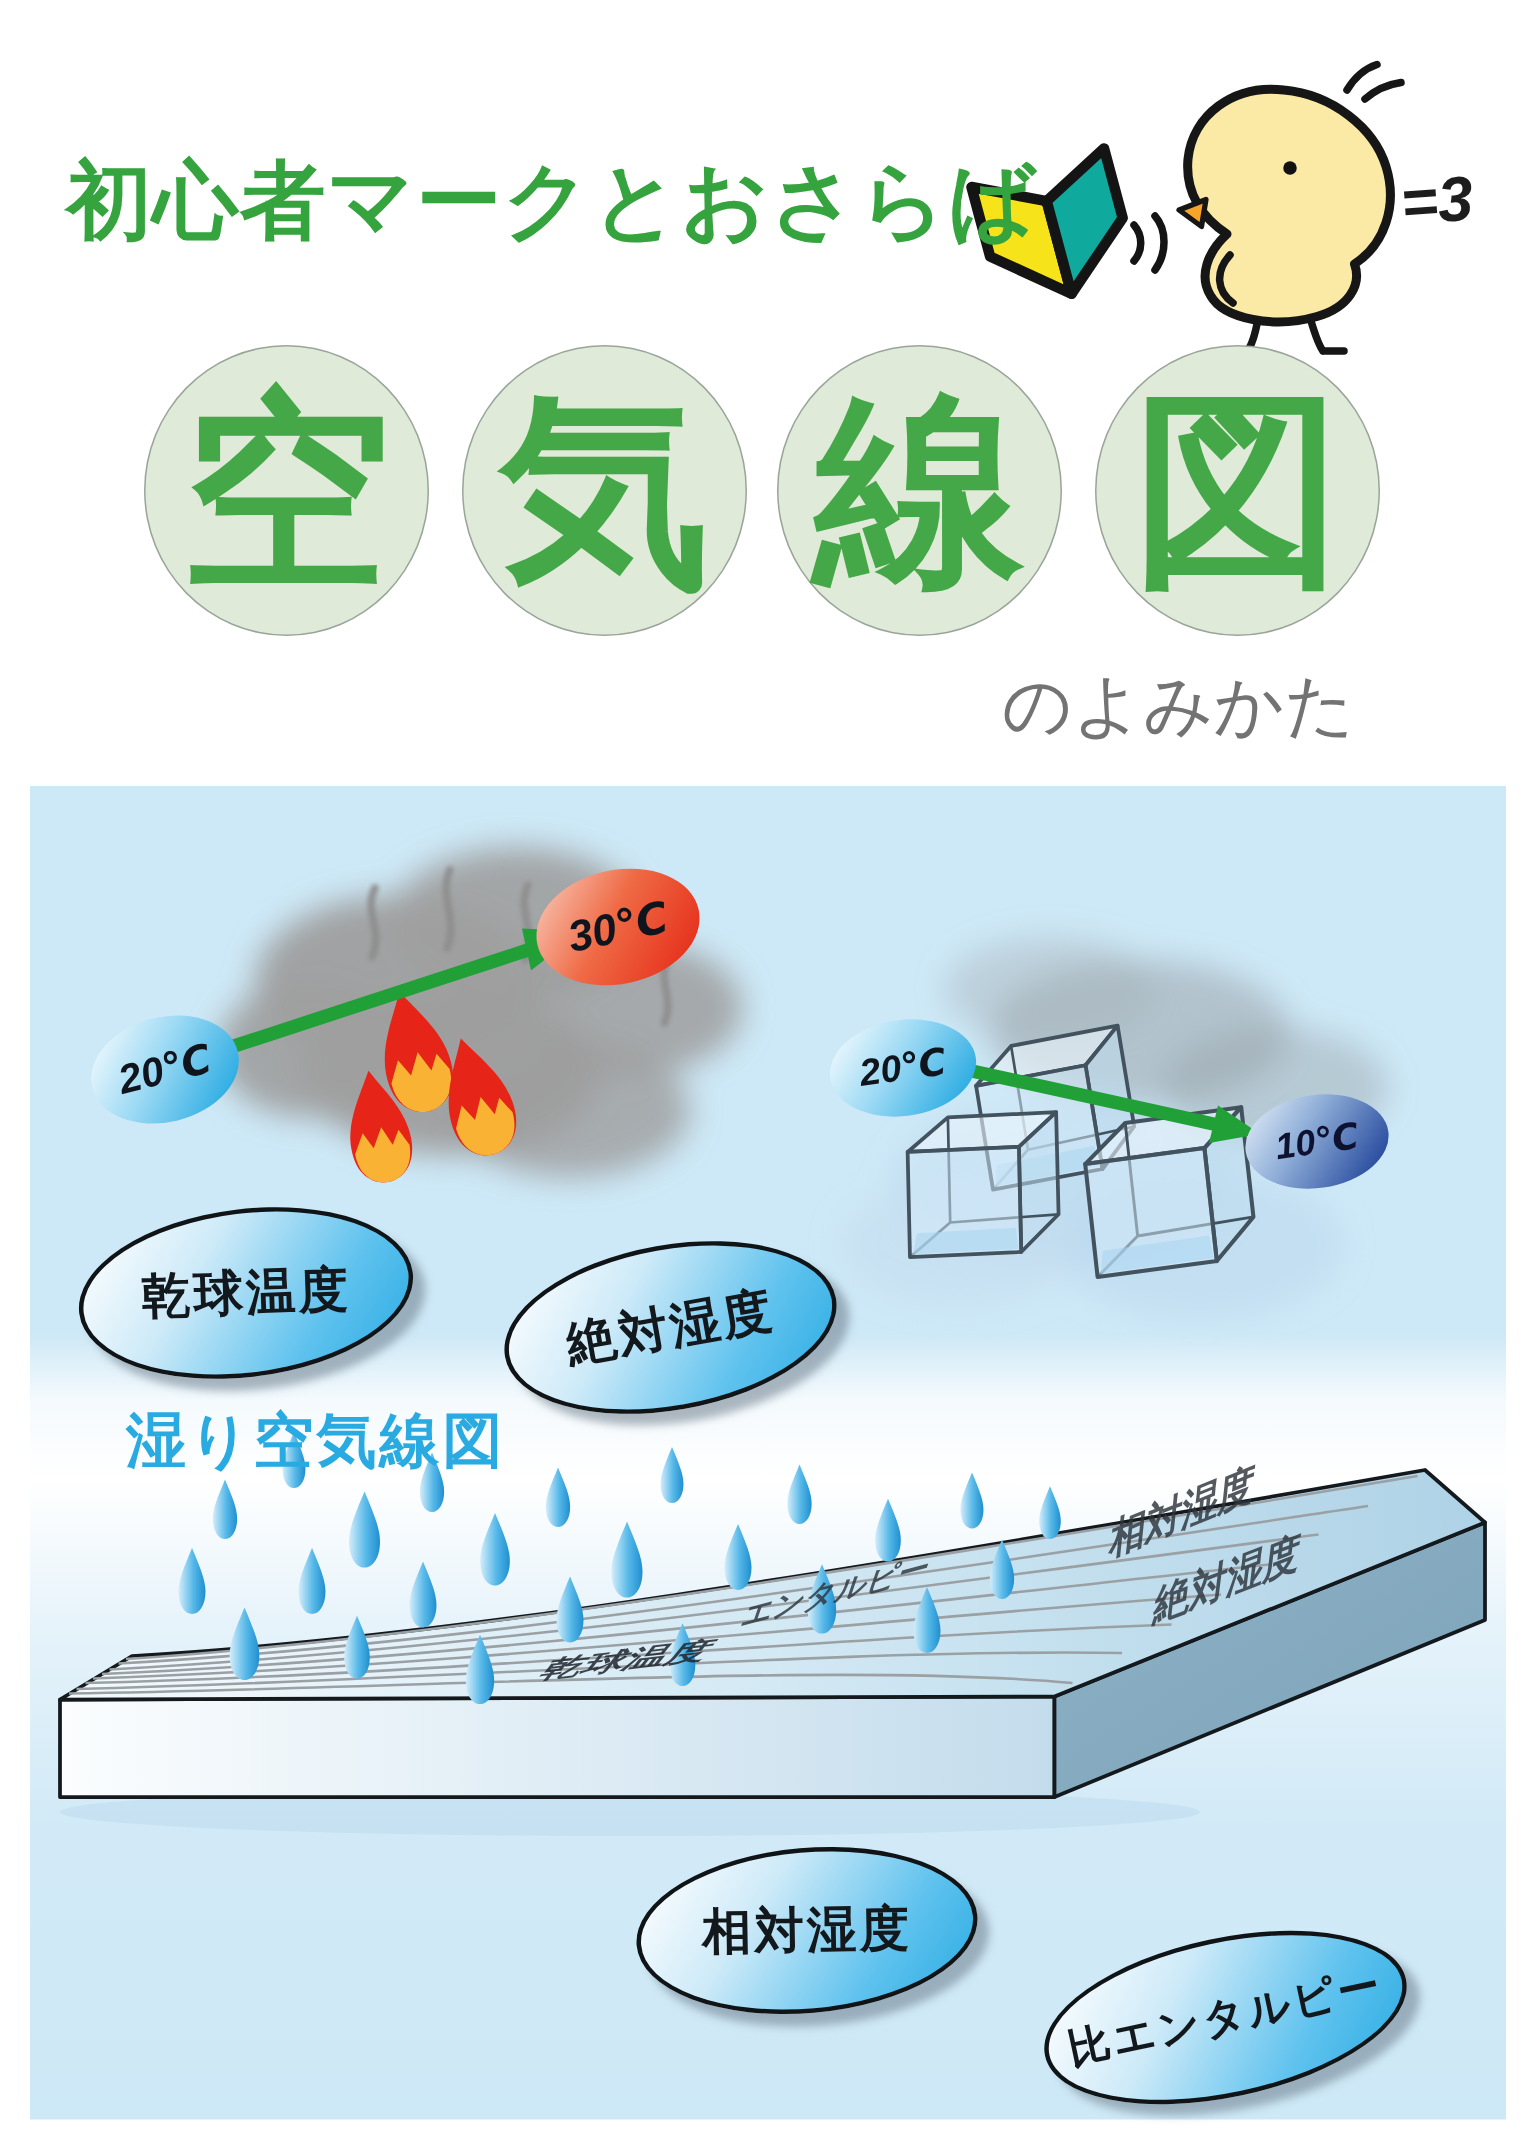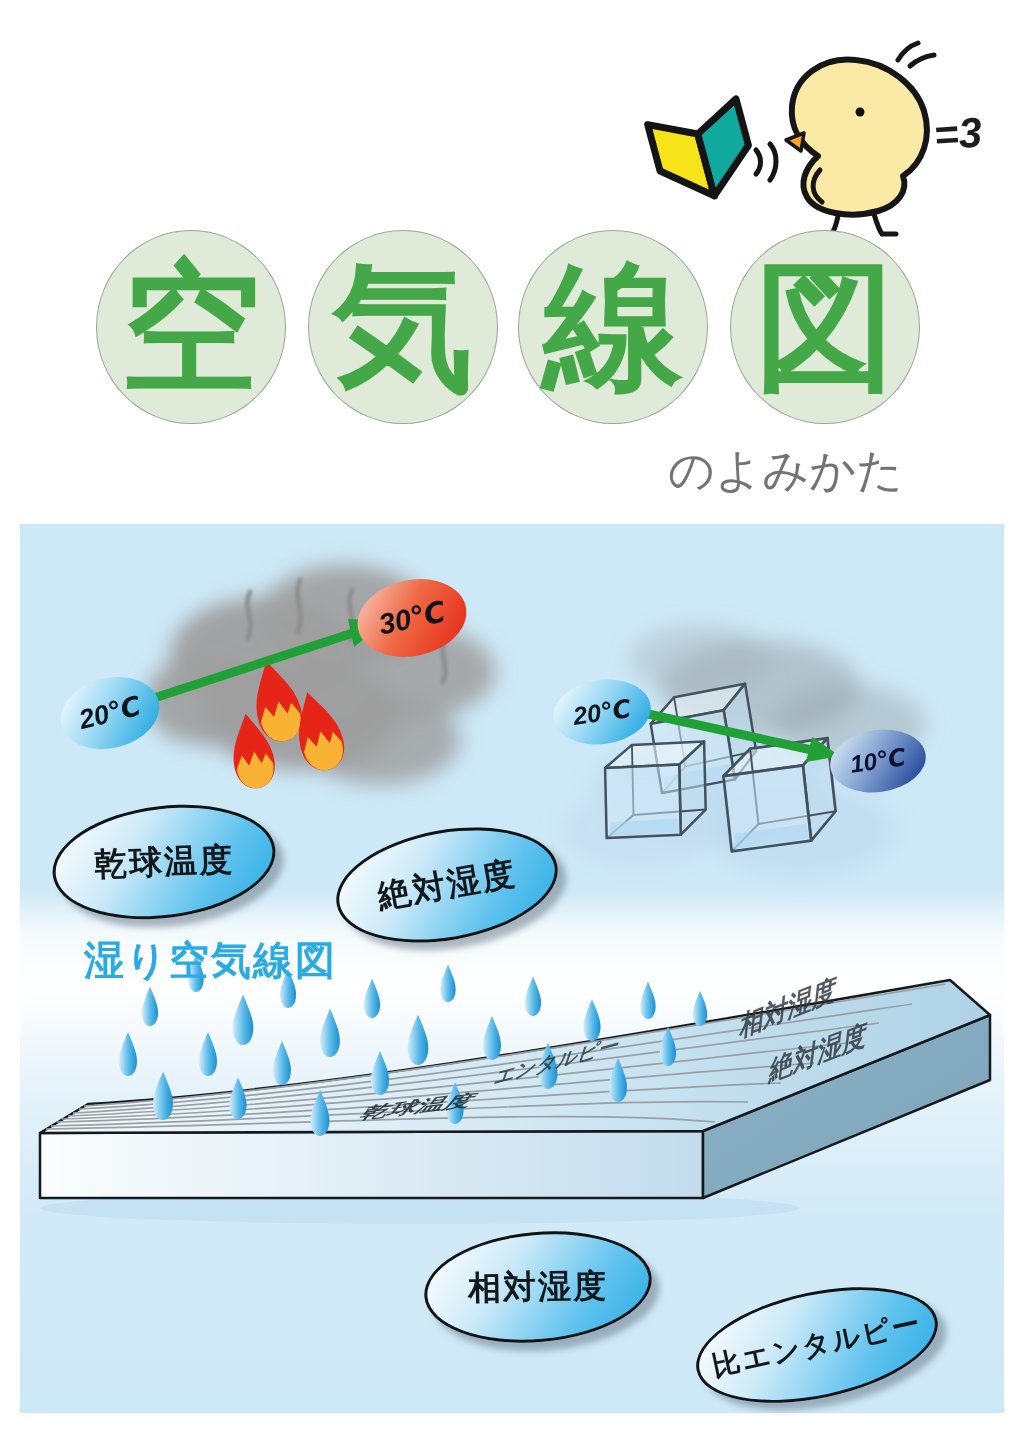--- a/index.html
+++ b/index.html
@@ -190,20 +190,21 @@
       <use href="#drop" transform="translate(533,998) scale(0.9)"></use>
       <use href="#drop" transform="translate(548,1068) scale(1.05)"></use>
       <use href="#drop" transform="translate(592,1022) scale(0.95)"></use>
       <use href="#drop" transform="translate(618,1082)"></use>
       <use href="#drop" transform="translate(648,1002) scale(0.85)"></use>
       <use href="#drop" transform="translate(668,1048) scale(0.9)"></use>
       <use href="#drop" transform="translate(700,1010) scale(0.8)"></use>
     </g>
   </svg>
 
+  <div class="abs main-title">初心者マークとおさらば</div>
   <div class="abs dash-mark">=3</div>
 
   <div class="abs kanji-circle" style="left:96px;">
     <span>空</span>
   </div>
   <div class="abs kanji-circle" style="left:308px;">
     <span>気</span>
   </div>
   <div class="abs kanji-circle" style="left:518px;">
     <span>線</span>

